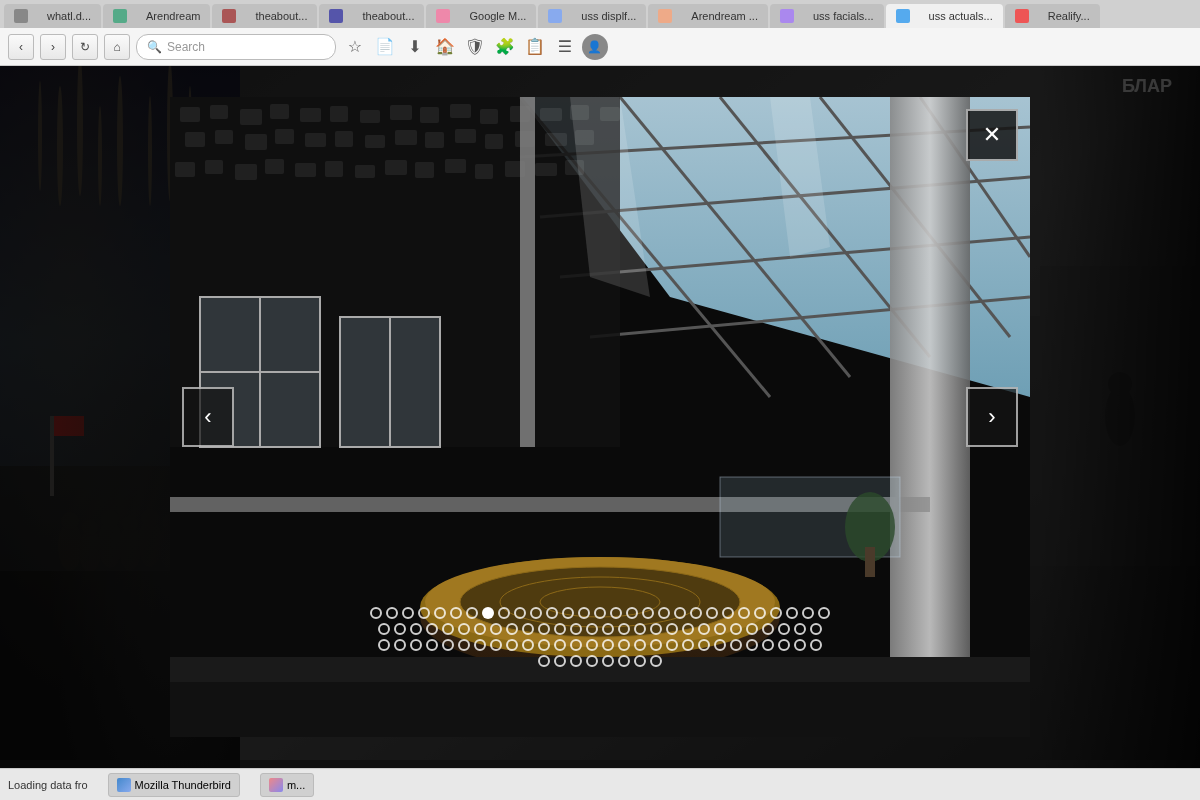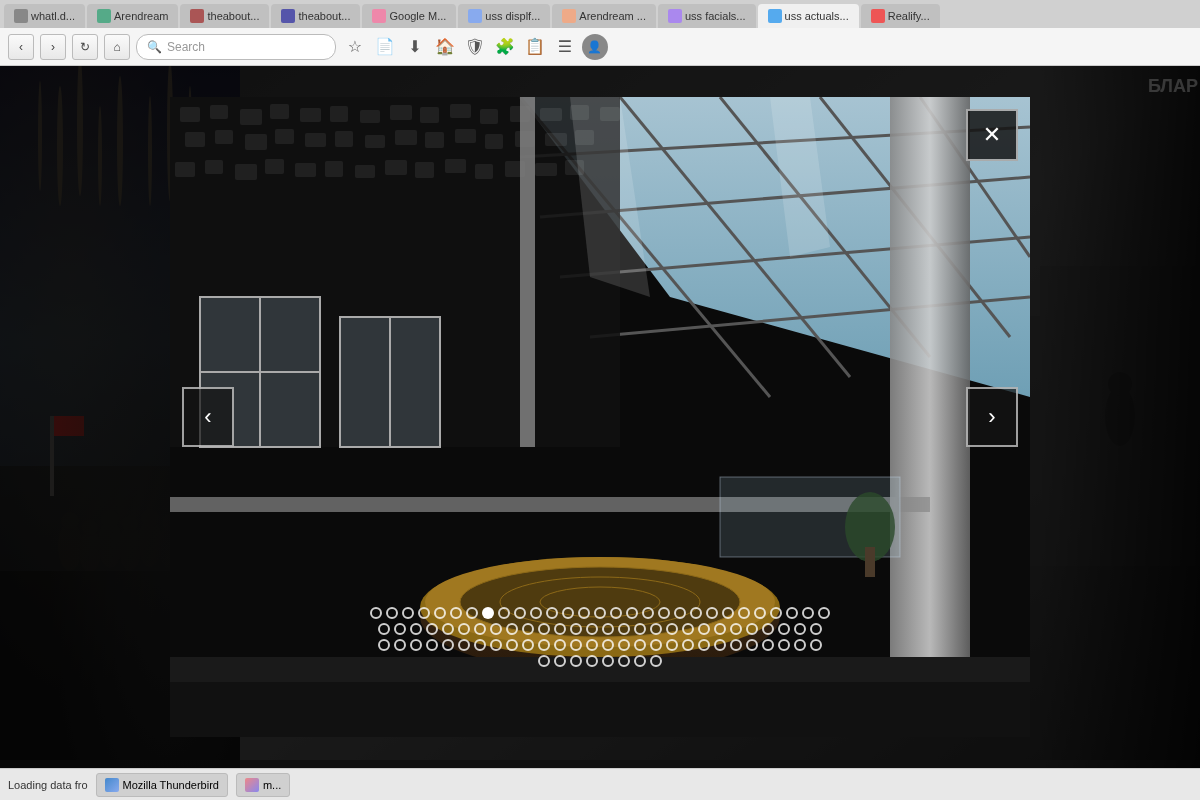--- a/index.html
+++ b/index.html
@@ -22,21 +22,21 @@
     }
 
     .tab {
       height: 24px;
       background: #c0c0c0;
       border-radius: 4px 4px 0 0;
       padding: 0 10px;
       font-size: 11px;
       display: flex;
       align-items: center;
-      gap: 3px;
+      gap: 19px;
       color: #333;
       white-space: nowrap;
       max-width: 120px;
       overflow: hidden;
     }
 
     .tab.active {
       background: #f0f0f0;
     }
 
@@ -191,21 +191,21 @@
       right: 0;
       width: 160px;
       height: 100%;
       background: linear-gradient(to left, rgba(0,0,0,0.7), transparent);
     }
 
     
     .cyrillic-text {
       position: absolute;
       top: 10px;
-      right: 2px;
+      right: 28px;
       color: rgba(255,255,255,0.7);
       font-size: 18px;
       font-weight: bold;
       z-index: 5;
     }
 
     
     .lightbox {
       position: absolute;
       top: 0;
@@ -327,21 +327,21 @@
     }
 
     
     .status-bar {
       height: 32px;
       background: #e8e8e8;
       border-top: 1px solid #ccc;
       display: flex;
       align-items: center;
       padding: 0 8px;
-      gap: 8px;
+      gap: 20px;
     }
 
     .status-text {
       font-size: 11px;
       color: #333;
     }
 
     .taskbar-item {
       height: 24px;
       background: #d0d0d0;

